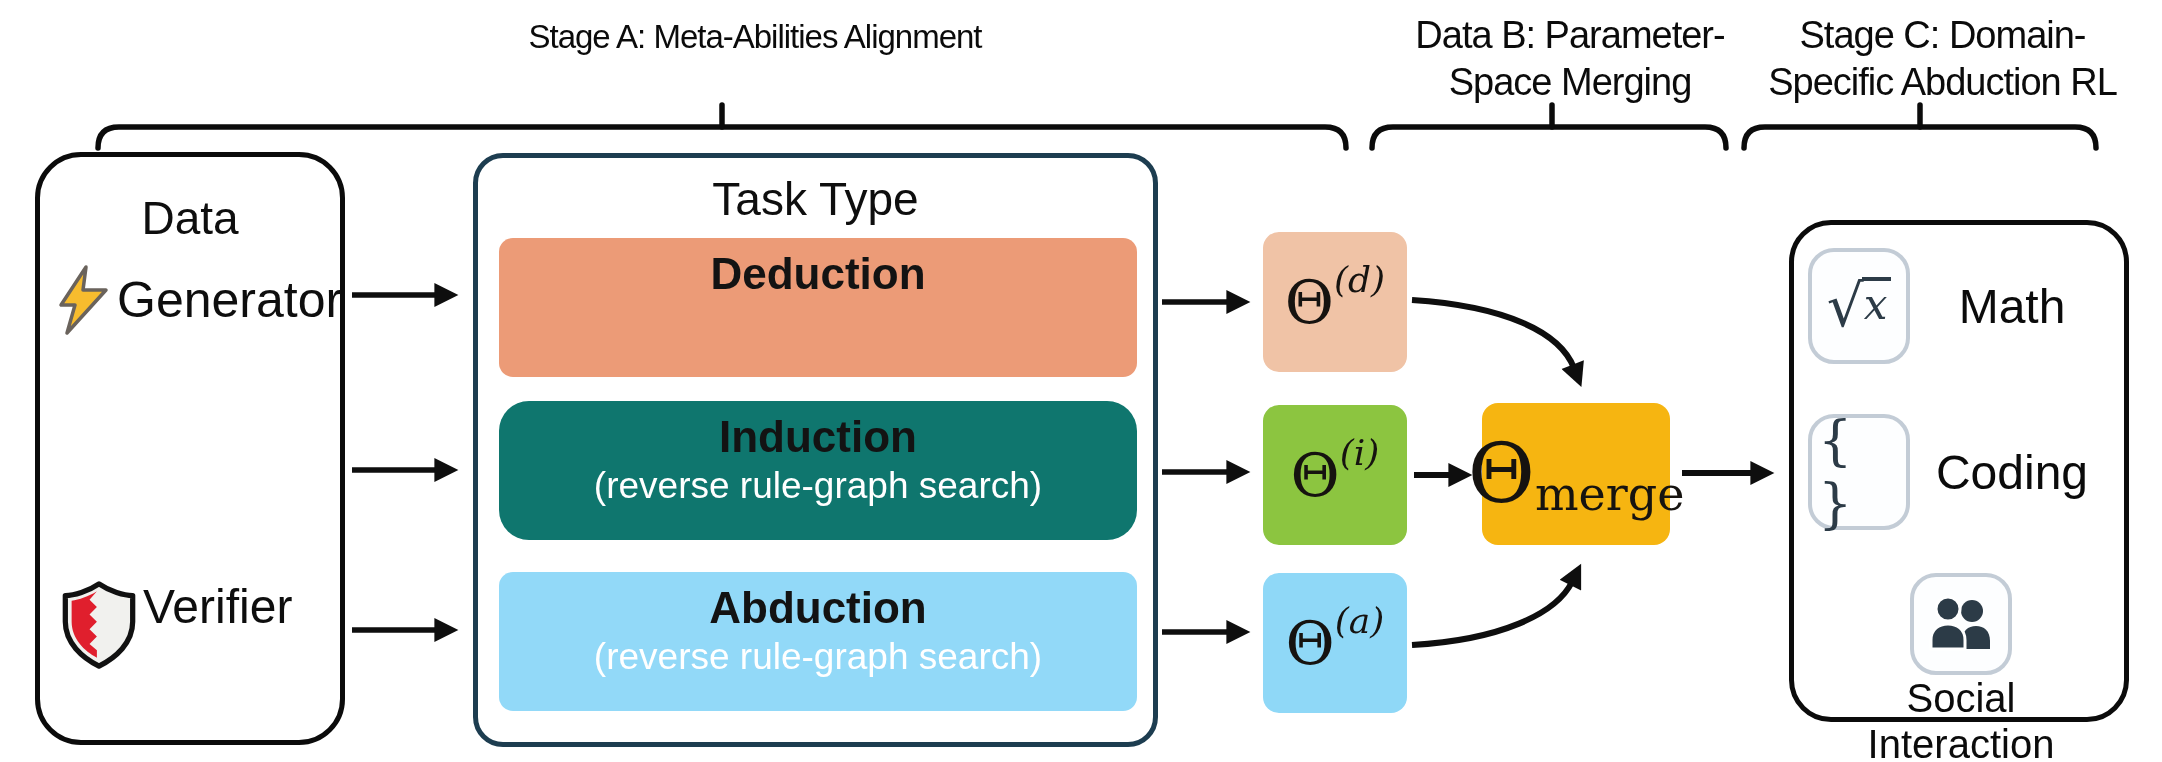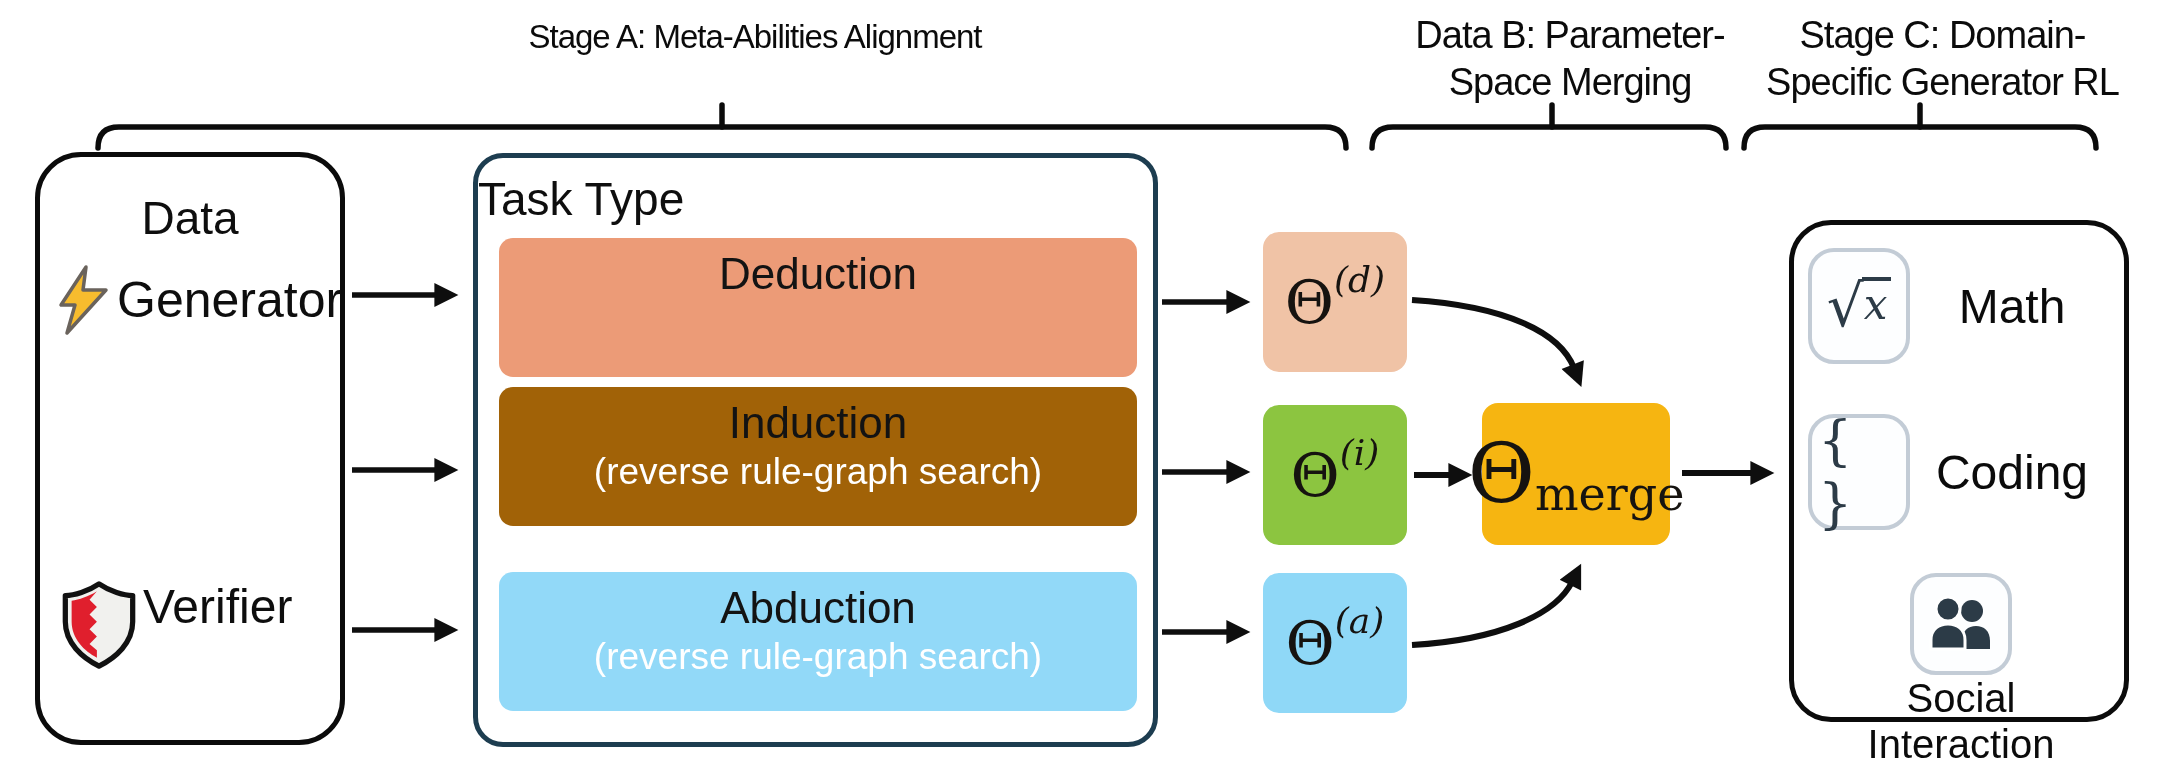--- a/index.html
+++ b/index.html
@@ -20,27 +20,27 @@
     border:5px solid #1d3d50;border-radius:30px;box-sizing:border-box;background:#fff;}
   .domain-box{position:absolute;left:1789px;top:220px;width:340px;height:502px;
     border:5px solid #0b0b0b;border-radius:42px;box-sizing:border-box;background:#fff;}
 
   .data-title{position:absolute;left:0;right:0;top:34px;text-align:center;font-size:46px;}
   .gen-row{position:absolute;left:13px;top:104px;height:78px;display:flex;align-items:center;}
   .ver-row{position:absolute;left:19px;top:422px;height:96px;display:flex;align-items:flex-start;}
   .gen-label{font-size:50px;margin-left:2px;}
   .ver-label{font-size:48px;margin-left:4px;}
 
-  .task-title{position:absolute;left:0;right:0;top:14px;text-align:left;font-size:46px;}
+  .task-title{position:absolute;left:0;right:0;top:14px;text-align:center;font-size:46px;}
   .task-card{position:absolute;left:21px;width:638px;height:139px;border-radius:14px;
     text-align:center;box-sizing:border-box;padding-top:10px;}
-  .task-card .t{font-size:44px;font-weight:400;color:#131313;line-height:52px;}
+  .task-card .t{font-size:44px;font-weight:700;color:#131313;line-height:52px;}
   .task-card .s{font-size:37px;color:#ffffff;line-height:46px;}
   .card-ded{top:80px;background:#ec9b77;}
-  .card-ind{top:229px;background:#a16207;}
+  .card-ind{top:243px;background:#0f766e;border-radius:30px;}
   .card-abd{top:414px;background:#92d9f8;}
 
   
   .theta-box{position:absolute;width:144px;height:140px;border-radius:16px;
     display:flex;align-items:center;justify-content:center;
     font-family:"DejaVu Serif",serif;color:#161310;}
   .theta-d{left:1263px;top:232px;background:#f0c3a6;}
   .theta-i{left:1263px;top:405px;background:#8cc540;}
   .theta-a{left:1263px;top:573px;background:#8fd8f7;}
   .theta-sym{font-size:60px;line-height:60px;}
@@ -118,21 +118,21 @@
     </g>
   </svg>
 
   <div class="stage-title" style="left:395px;top:12px;width:720px;">Stage A: Meta-Abilities Alignment</div>
   <div class="stage-title small" style="left:1385px;top:12px;width:370px;">
     <div>Data B: Parameter-</div>
     <div>Space  Merging</div>
   </div>
   <div class="stage-title small" style="left:1750px;top:12px;width:385px;">
     <div>Stage C: Domain-</div>
-    <div>Specific Generator RL</div>
+    <div>Specific Abduction RL</div>
   </div>
 
   <div class="data-box">
     <div class="data-title">Data</div>
 
     <div class="gen-row">
       <svg width="62" height="72" viewBox="0 0 56 72">
         <polygon points="30,3 5,41 19,41 11,69 50,26 27,26" fill="#f7bc2e" stroke="#6a635c" stroke-width="3.5" stroke-linejoin="round"></polygon>
       </svg>
       <span class="gen-label">Generator</span>

